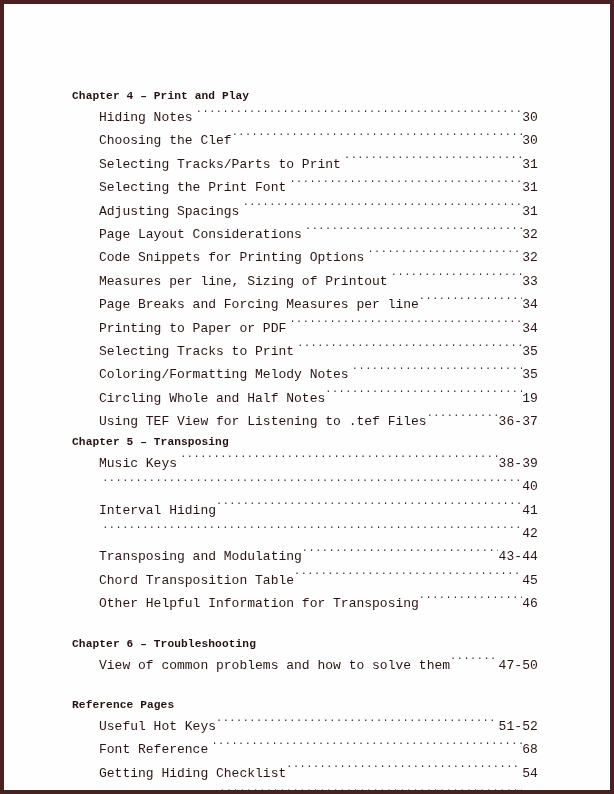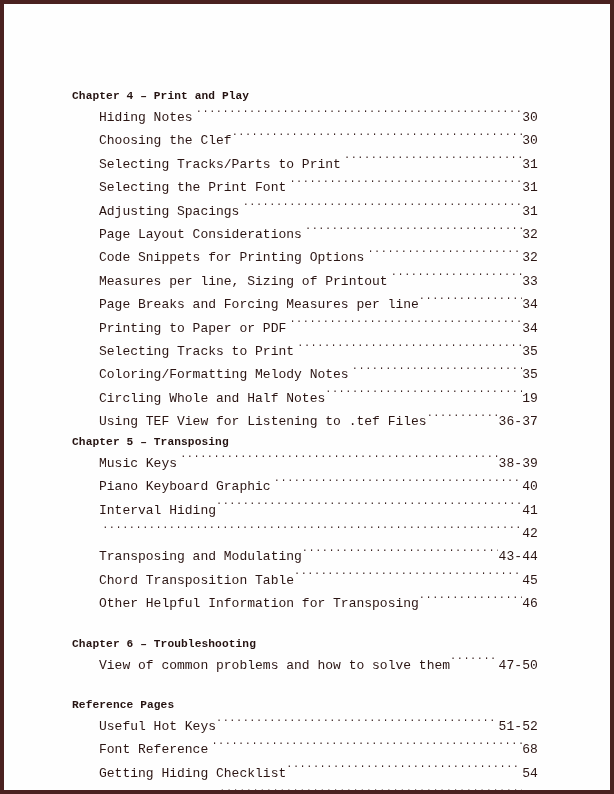--- a/index.html
+++ b/index.html
@@ -180,21 +180,20 @@
           <span class="entry-leader"></span>
           <span class="entry-page">36-37</span>
         </div>
         <div class="chapter-heading">Chapter 5 – Transposing</div>
         <div class="entry sp">
           <span class="entry-title">Music Keys</span>
           <span class="entry-leader"></span>
           <span class="entry-page">38-39</span>
         </div>
         <div class="entry sp">
-          <span class="entry-title">Piano Keyboard Graphic</span>
           <span class="entry-leader"></span>
           <span class="entry-page">40</span>
         </div>
         <div class="entry">
           <span class="entry-title">Interval Hiding</span>
           <span class="entry-leader"></span>
           <span class="entry-page">41</span>
         </div>
         <div class="entry sp">
           <span class="entry-leader"></span>

